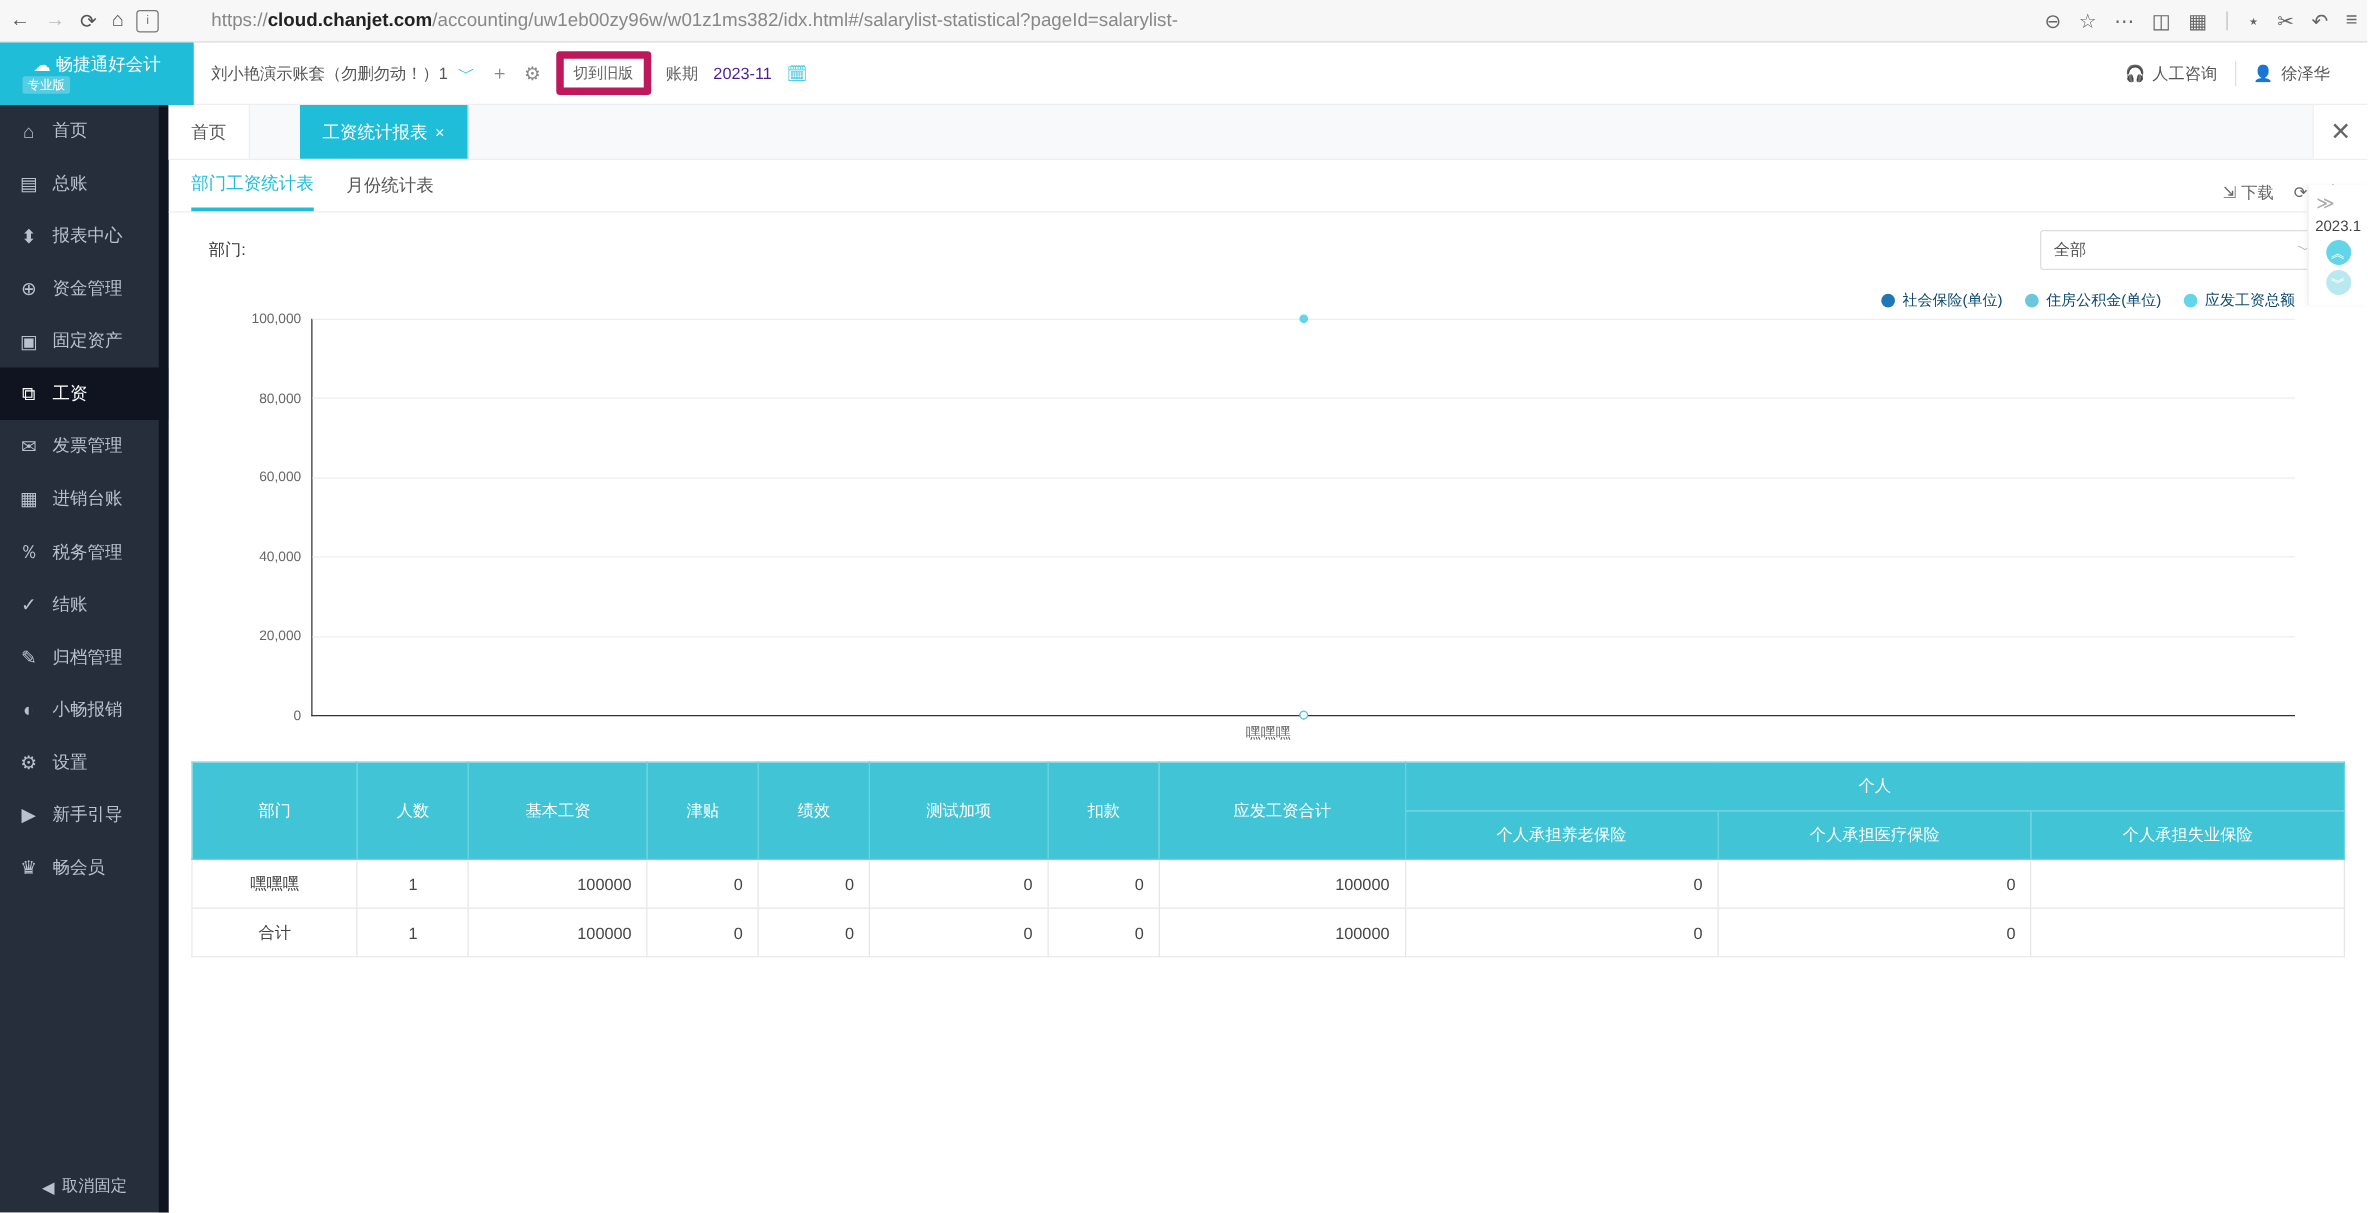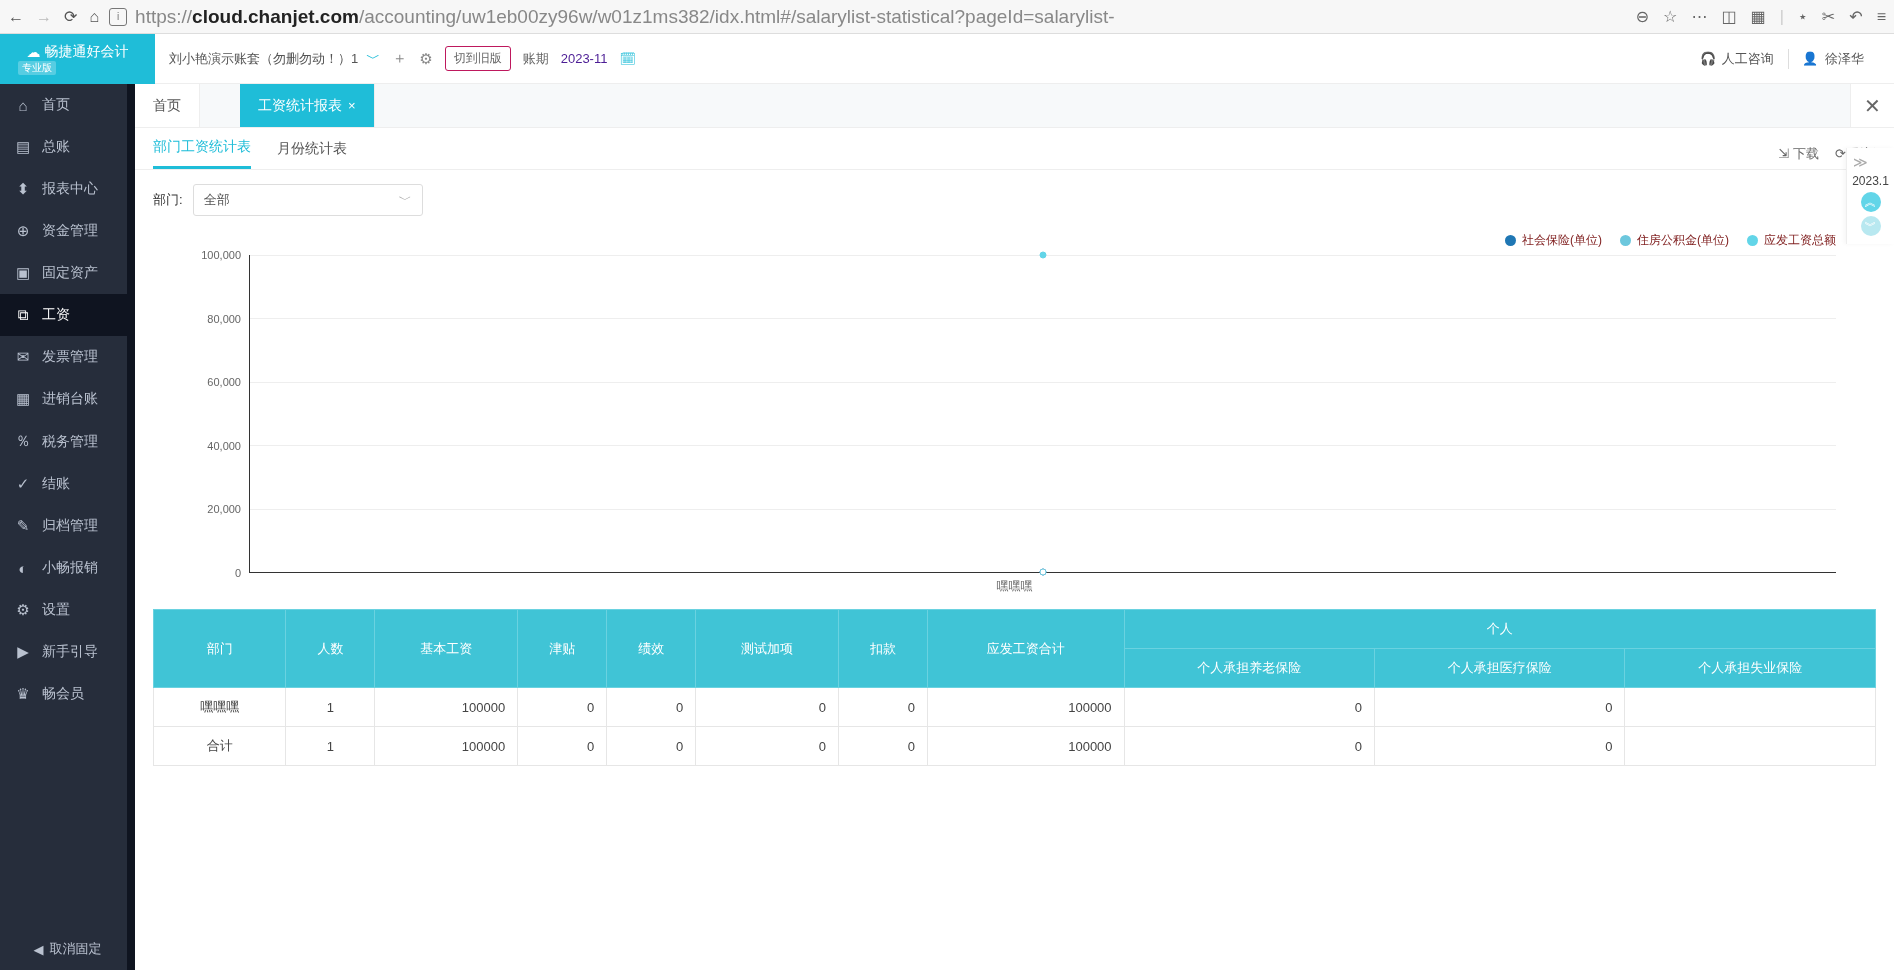--- a/index.html
+++ b/index.html
@@ -4,34 +4,34 @@
 <style>
 * { box-sizing: border-box; margin: 0; padding: 0; }
 body { font-family: "Microsoft YaHei", Arial, sans-serif; font-size: 13px; color: #333; background: #fff; overflow: hidden; }
 
 
 .browser-bar { height: 34px; background: #f7f7f7; border-bottom: 1px solid #ddd; display: flex; align-items: center; padding: 0 8px; gap: 10px; }
 .browser-bar .nav-btns { display: flex; gap: 12px; align-items: center; }
 .browser-bar .nav-btns span { cursor: pointer; color: #555; font-size: 16px; display:flex; align-items:center; }
 .url-frame { flex:1; display:flex; align-items:center; gap:8px; }
 .url-shield { width:18px; height:18px; border:1.5px solid #777; border-radius:3px; display:flex; align-items:center; justify-content:center; font-size:10px; color:#777;}
-.url-bar { flex: 1; font-size: 19px; color: #888; white-space: nowrap; overflow: hidden; }
+.url-bar { flex: 1; font-size: 15px; color: #888; white-space: nowrap; overflow: hidden; margin-left: 34px; }
 .url-bar .bold { color: #222; font-weight: 600; }
 .browser-right { display: flex; gap: 14px; align-items: center; color: #666; font-size: 16px; }
 
 
 .app-top { height: 50px; display: flex; align-items: center; border-bottom: 1px solid #eee; }
 .logo-box { width: 155px; height: 50px; background: #1fbdd8; color: #fff; display: flex; flex-direction:column; align-items: center; justify-content: center; font-size: 14px; font-weight: 500; }
 .logo-box .logo-main{ display:flex; align-items:center; gap:4px;}
 .logo-box .sub{ font-size:10px; background:rgba(255,255,255,0.25); padding:0 4px; border-radius:2px; align-self:flex-start; margin-left:18px;}
 .top-controls { flex: 1; display: flex; align-items: center; padding: 0 14px; gap: 12px; }
 .account-sel { display: flex; align-items: center; gap: 8px; color: #555; }
 .account-sel .chev { color: #1fbdd8; font-size: 14px; }
 .top-icon { color: #888; cursor: pointer; font-size: 15px; }
-.switch-old { border: 1px solid #be185d; padding: 3px 8px; border-radius: 3px; font-size: 12px; color: #666; cursor: pointer; }
+.switch-old { border: 6px solid #be185d; padding: 3px 8px; border-radius: 3px; font-size: 12px; color: #666; cursor: pointer; }
 .period-lbl { color: #666; }
 .period-val { color: #4c1d95; }
 .cal-icon { color: #1fbdd8; }
 .top-right { margin-left: auto; display: flex; align-items: center; gap: 14px; padding-right: 16px; }
 .consult { display: flex; align-items: center; gap: 5px; color: #555; cursor:pointer;}
 .user { display: flex; align-items: center; gap: 6px; color: #555; cursor:pointer;}
 .divider { width:1px; height:20px; background:#ddd;}
 
 
 .layout { display: flex; height: calc(100vh - 84px); }
@@ -48,26 +48,26 @@
 .tab.active { background: #1fbdd8; color: #fff; margin-left: 40px; }
 .tab .x { margin-left: 6px; font-size: 13px; }
 .tabs-close { margin-left: auto; width: 44px; display: flex; align-items: center; justify-content: center; font-size: 20px; color: #666; cursor: pointer; border-left:1px solid #eee; background:#fff;}
 
 .subtabs { display: flex; gap: 26px; padding: 10px 18px 0; border-bottom: 1px solid #eee; align-items: center; }
 .subtab { padding-bottom: 10px; font-size: 14px; color: #555; cursor: pointer; }
 .subtab.active { color: #1fbdd8; border-bottom: 3px solid #1fbdd8; font-weight: 500; }
 .subtabs-actions { margin-left: auto; display: flex; gap: 16px; color: #666; font-size: 13px; }
 .subtabs-actions span{ cursor:pointer; display:flex; align-items:center; gap:4px;}
 
-.filter-row { padding: 14px 18px 6px; display: flex; align-items: center; gap: 10px; font-size: 13px; }
+.filter-row { padding: 14px 32px 6px; display: flex; align-items: center; gap: 10px; font-size: 13px; justify-content: space-between; }
 .select-box { width: 230px; height: 32px; border: 1px solid #ddd; border-radius: 3px; display: flex; align-items: center; padding: 0 10px; justify-content: space-between; cursor: pointer; color: #555; }
 
 
 .chart-wrap { padding: 6px 18px 0; }
-.legend { display: flex; gap: 18px; justify-content: flex-end; font-size: 12px; color: #7f1d1d; padding: 4px 40px 6px; }
+.legend { display: flex; gap: 18px; justify-content: flex-end; font-size: 12px; color: #0c4a6e; padding: 4px 40px 6px; }
 .legend .lg { display: flex; align-items: center; gap: 6px; }
 .dot { width: 11px; height: 11px; border-radius: 50%; }
 .chart { position: relative; height: 340px; margin-left: 40px; margin-right: 40px; }
 .y-axis { position: absolute; left: 0; top: 0; bottom: 22px; width: 56px; }
 .y-tick { position: absolute; right: 8px; transform: translateY(-50%); font-size: 11px; color: #666; }
 .plot { position: absolute; left: 56px; right: 0; top: 0; bottom: 22px; border-left: 1.5px solid #333; border-bottom: 1.5px solid #333; }
 .grid-line { position: absolute; left: 0; right: 0; border-top: 1px solid #eee; }
 .x-label { position: absolute; left: 50%; bottom: 0; transform: translateX(-50%); font-size: 12px; color: #666; }
 .point { position:absolute; width:7px; height:7px; border-radius:50%; border:1.5px solid #1fbdd8; background:#fff; transform:translate(-50%,-50%);}
 .point.fill { background:#62d5e8; border-color:#62d5e8;}

